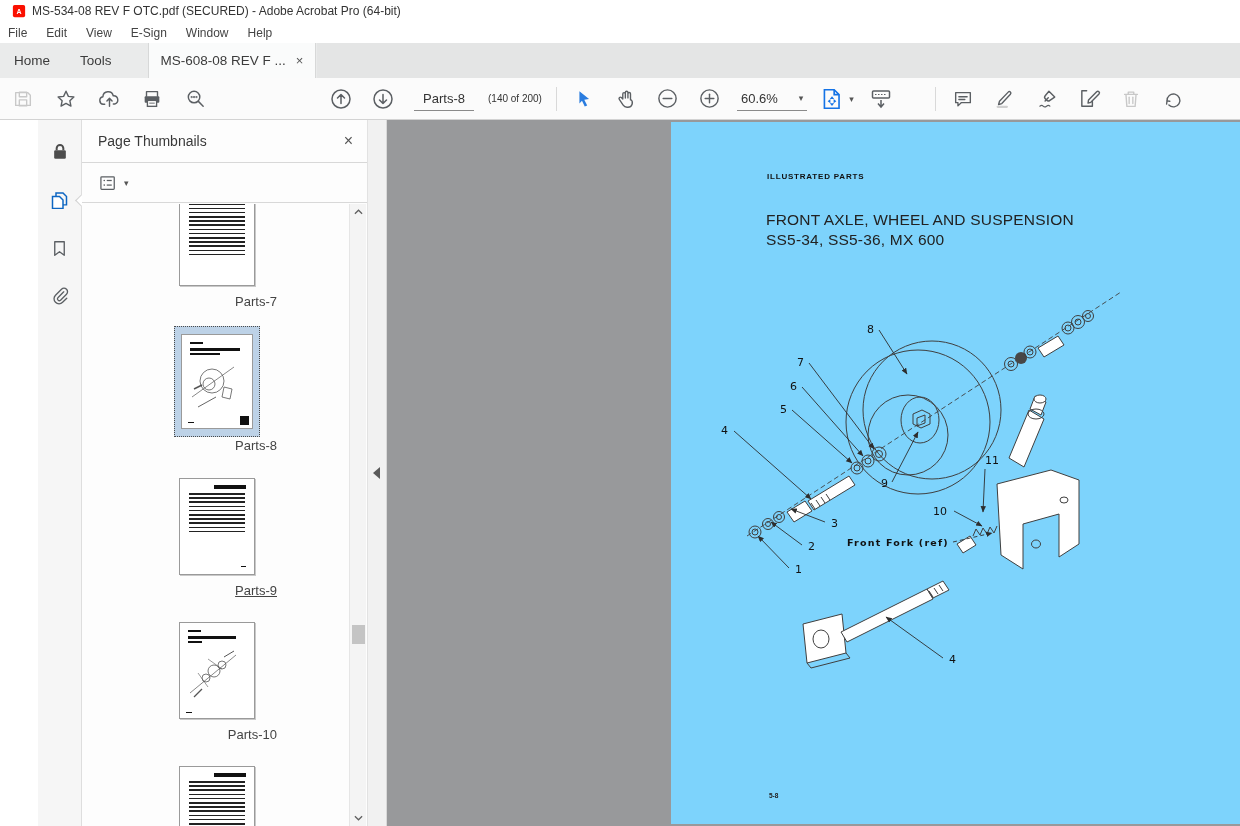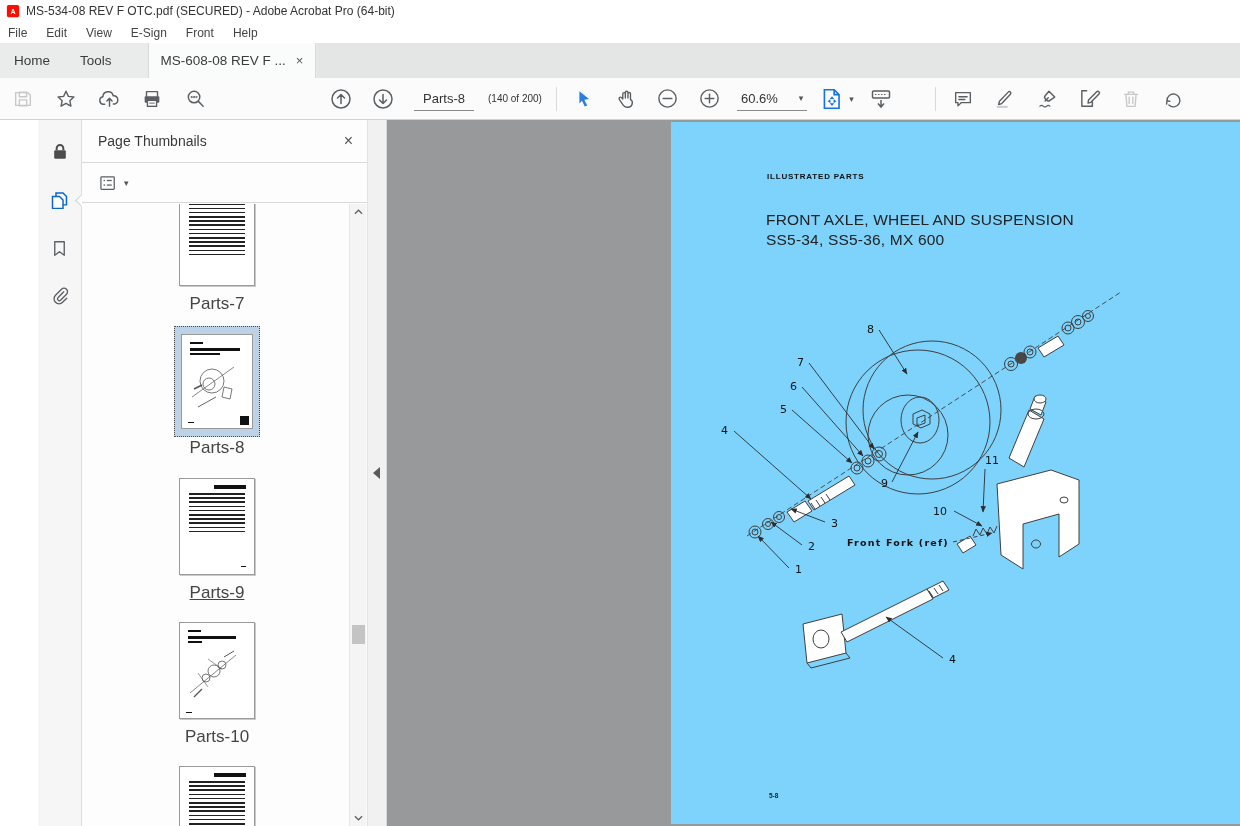--- a/index.html
+++ b/index.html
@@ -1,20 +1,20 @@
 <!DOCTYPE html>
 <html><head>
 <meta charset="utf-8">
 <style>
   * { box-sizing: border-box; margin: 0; padding: 0; }
   html,body { width:1240px; height:826px; overflow:hidden; }
   body { font-family:"Liberation Sans", sans-serif; background:#fff; position:relative; color:#333; }
 
   
-  .titlebar { height:22px; background:#fff; display:flex; align-items:center; padding-left:6px; }
+  .titlebar { height:22px; background:#fff; display:flex; align-items:center; padding-left:12px; }
   .titlebar .apptitle { font-size:12px; color:#333; margin-left:6px; }
   .pdficon { width:14px; height:14px; }
 
   
   .menubar { height:21px; background:#fff; display:flex; align-items:center; padding-left:8px; gap:19px; }
   .menubar span { font-size:12px; color:#444; cursor:default; }
 
   
   .tabbar { height:35px; background:#eaebeb; position:relative; }
   .tab-static { position:absolute; top:0; height:35px; display:flex; align-items:center; font-size:13.5px; color:#3c3c3c; }
@@ -50,21 +50,21 @@
   .rail-notch { position:absolute; right:-5px; top:76px; width:9px; height:9px; background:#fff; border-left:1px solid #cfcfcf; border-bottom:1px solid #cfcfcf; transform:rotate(45deg); }
 
   
   .panel { width:286px; background:#fdfdfd; position:relative; border-right:1px solid #e2e2e2; }
   .panel-header { height:43px; display:flex; align-items:center; justify-content:space-between; padding:0 14px 0 16px; border-bottom:1px solid #d8d8d8; margin:0 0 0 0; }
   .panel-header .ptitle { font-size:14px; color:#3a3a3a; }
   .panel-header .close { font-size:16px; color:#555; }
   .panel-toolbar { height:40px; display:flex; align-items:center; padding-left:16px; gap:6px; border-bottom:1px solid #d8d8d8; }
   .thumb-list { position:absolute; top:84px; left:0; width:267px; bottom:0; overflow:hidden; }
   .thumb-page { position:absolute; width:76px; background:#fff; border:1px solid #9a9a9a; box-shadow:1px 1px 0 #c9c9c9; }
-  .thumb-label { position:absolute; width:120px; text-align:center; font-size:17px; color:#444; }
+  .thumb-label { position:absolute; width:120px; text-align:right; font-size:13px; color:#444; }
   .sel-box { position:absolute; background:#bdd2e7; border:1px dotted #4a4a4a; }
   .mini-lines { position:absolute; left:9px; right:9px; background:repeating-linear-gradient(to bottom,#222 0 1.6px, transparent 1.6px 4.2px); }
   .mini-head { position:absolute; height:4px; background:#111; }
   .mini-bar { position:absolute; background:#111; }
   .mini-sq { position:absolute; width:9px; height:9px; background:#111; }
   .mini-diag { position:absolute; }
 
   
   .pscroll { position:absolute; top:84px; left:267px; width:17px; bottom:0; background:#f4f4f4; border-left:1px solid #e6e6e6; }
   .pscroll .arrow { position:absolute; left:0; width:17px; height:16px; display:flex; align-items:center; justify-content:center; }
@@ -104,21 +104,21 @@
     <text x="8" y="11.5" font-size="8" font-family="Liberation Sans,sans-serif" font-weight="bold" fill="#fff" text-anchor="middle">A</text>
   </svg>
   <span class="apptitle">MS-534-08 REV F OTC.pdf (SECURED) - Adobe Acrobat Pro (64-bit)</span>
 </div>
 
 <div class="menubar">
   <span>File</span>
   <span>Edit</span>
   <span>View</span>
   <span>E-Sign</span>
-  <span>Front</span>
+  <span>Window</span>
   <span>Help</span>
 </div>
 
 <div class="tabbar">
   <div class="tab-static tab-home">Home</div>
   <div class="tab-static tab-tools">Tools</div>
   <div class="rest"></div>
   <div class="tab-doc">
     <span>MS-608-08 REV F ...</span>
     <span class="close">×</span>

